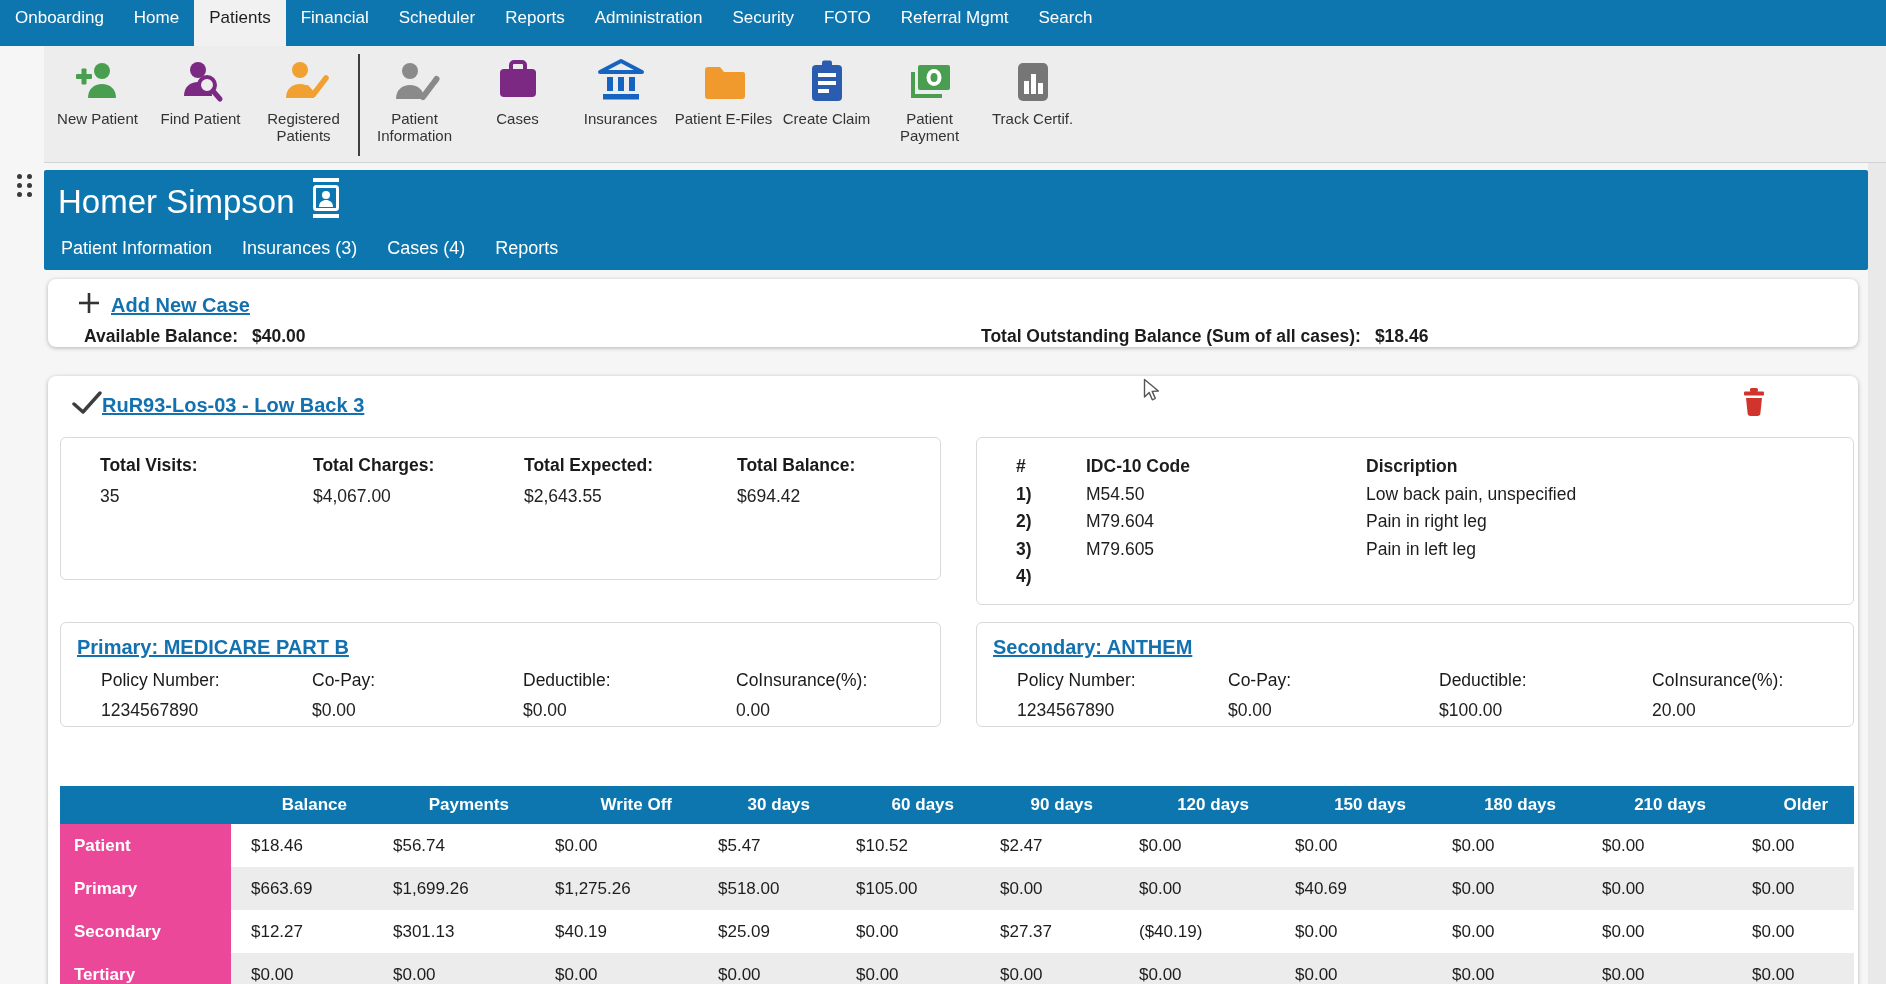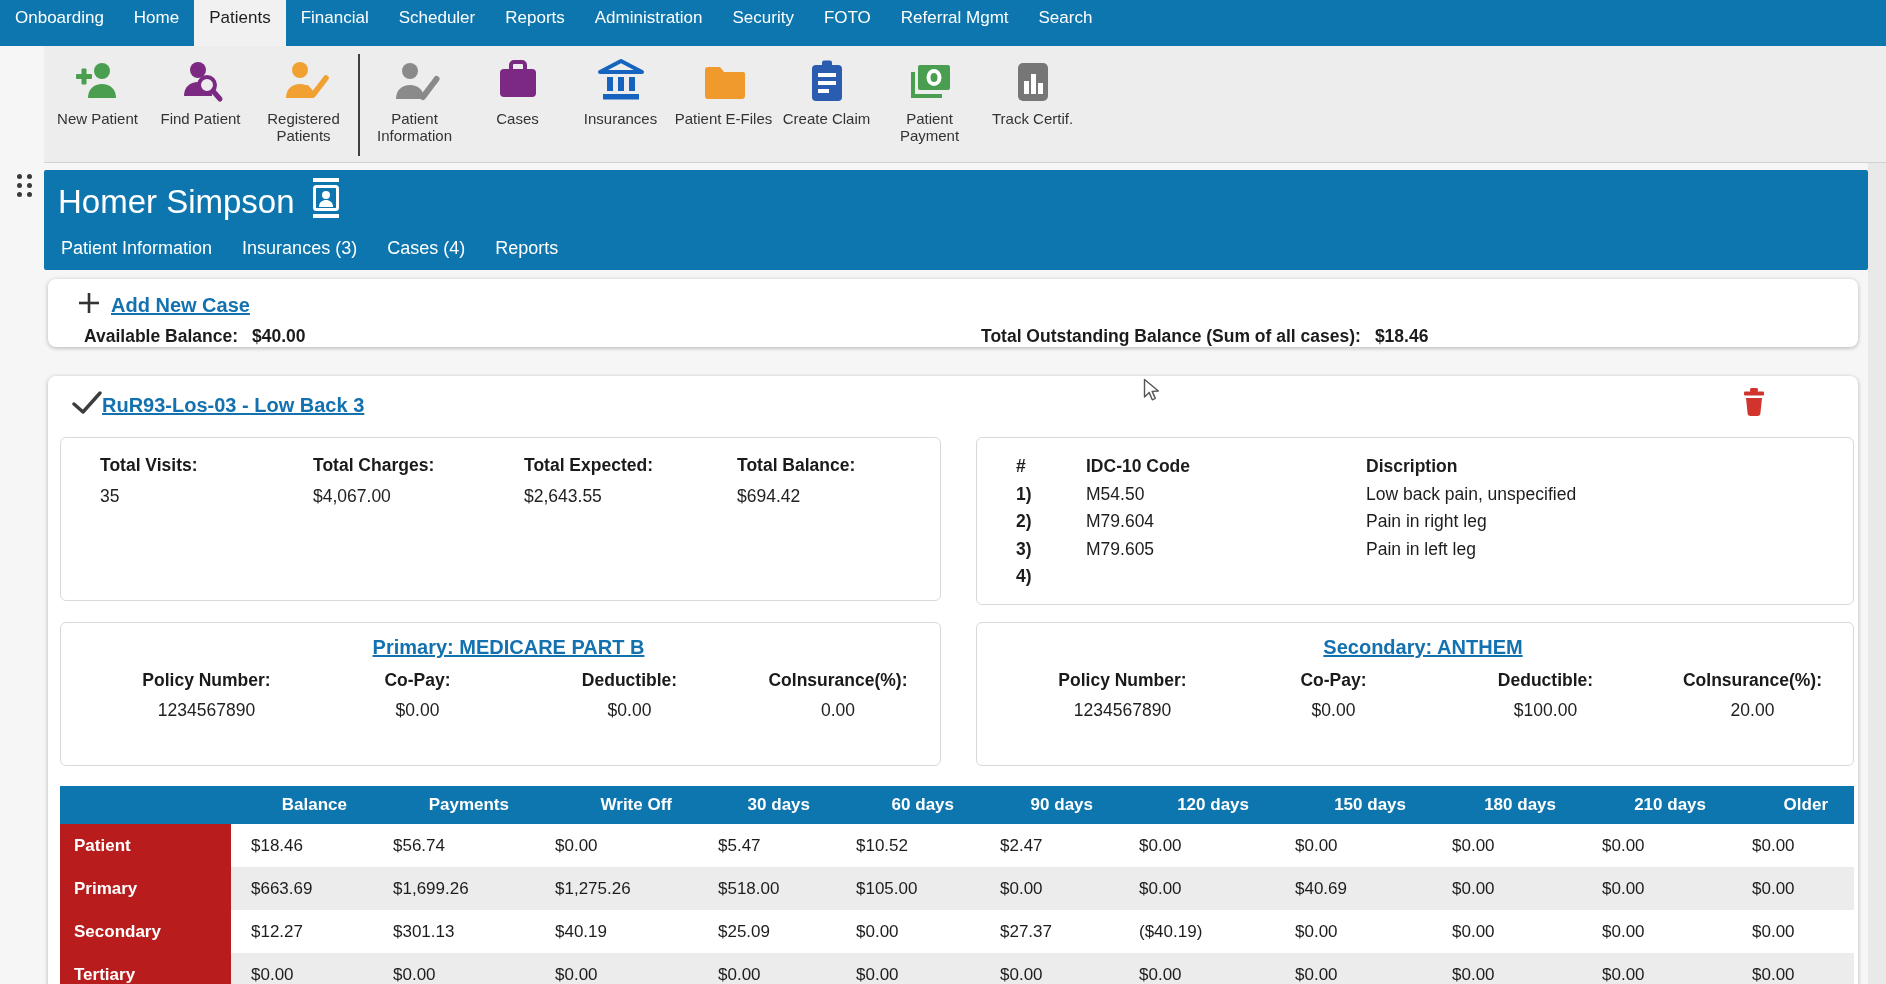--- a/index.html
+++ b/index.html
@@ -47,47 +47,47 @@
   .ac-link { font-size:20px; }
   .bold-pair { display:flex; gap:14px; font-size:17.5px; font-weight:bold; color:#1c1c1c; white-space:nowrap; }
   .ac-avail { position:absolute; left:36px; top:47px; }
   .ac-out   { position:absolute; left:933px; top:47px; }
 
   .cc-title { position:absolute; left:24px; top:15px; display:flex; align-items:center; }
   .cc-link { font-size:20px; }
   .cc-trash { position:absolute; right:92px; top:12px; cursor:pointer; }
 
   .box { position:absolute; border:1px solid #d9d9d9; border-radius:6px; background:#fff; }
-  #totalsBox { left:12px; top:61px; width:881px; height:164px; padding:17px 0 16px 39px; }
+  #totalsBox { left:12px; top:61px; width:881px; height:143px; padding:17px 0 16px 39px; }
   .totals-grid { display:grid; grid-template-columns:213px 211px 213px auto; }
   .t-label { font-weight:bold; font-size:17.5px; color:#1a1a1a; margin-bottom:10px; white-space:nowrap; }
   .t-value { font-size:17.5px; color:#222; }
 
   #icdBox { left:928px; top:61px; width:878px; height:168px; padding:15px 0 0 39px; }
   .icd-grid { display:grid; grid-template-columns:70px 280px auto;
               line-height:27.5px; font-size:17.5px; color:#1d1d1d; }
   .icd-h { font-weight:bold; }
   .icd-num { font-weight:bold; }
 
-  .ins-box { top:246px; height:144px; padding:13px 0 0 16px;text-align:center; }
+  .ins-box { top:246px; height:105px; padding:13px 0 0 16px; }
   #insPrimary   { left:12px;  width:881px; }
   #insSecondary { left:928px; width:878px; }
   .ins-title { font-size:20px; display:inline-block; }
   .ins-grid { display:grid; grid-template-columns:211px 211px 213px auto;
               padding-left:24px; margin-top:11px; }
-  .i-label { font-weight:bold; font-size:17.5px; color:#1a1a1a; margin-bottom:9px; white-space:nowrap; }
+  .i-label { font-weight:normal; font-size:17.5px; color:#1a1a1a; margin-bottom:9px; white-space:nowrap; }
   .i-value { font-size:17.5px; color:#222; }
 
   
   .aging { position:absolute; left:12px; top:410px; width:1794px; display:grid;
            grid-template-columns:171px 142px 162px 163px 138px 144px 139px 156px 157px 150px 150px 122px;
            grid-template-rows:38px repeat(4,43px); }
   .ag-h { background:#0d76ae; color:#fff; font-weight:bold; font-size:17px;
           text-align:right; padding-right:26px; line-height:38px; white-space:nowrap; }
-  .ag-label { background:#b91c1c; color:#fff; font-weight:bold; font-size:17px;
+  .ag-label { background:#ec4899; color:#fff; font-weight:bold; font-size:17px;
               padding-left:14px; line-height:43px; }
   .ag-cell { font-size:17px; color:#1d1d1d; padding-left:20px; line-height:43px; white-space:nowrap; }
   .rg { background:#ececec; }
 
   .cursor { position:absolute; left:1143px; top:378px; pointer-events:none; }
 </style>
 </head>
 <body>
 
 <nav class="topnav">

